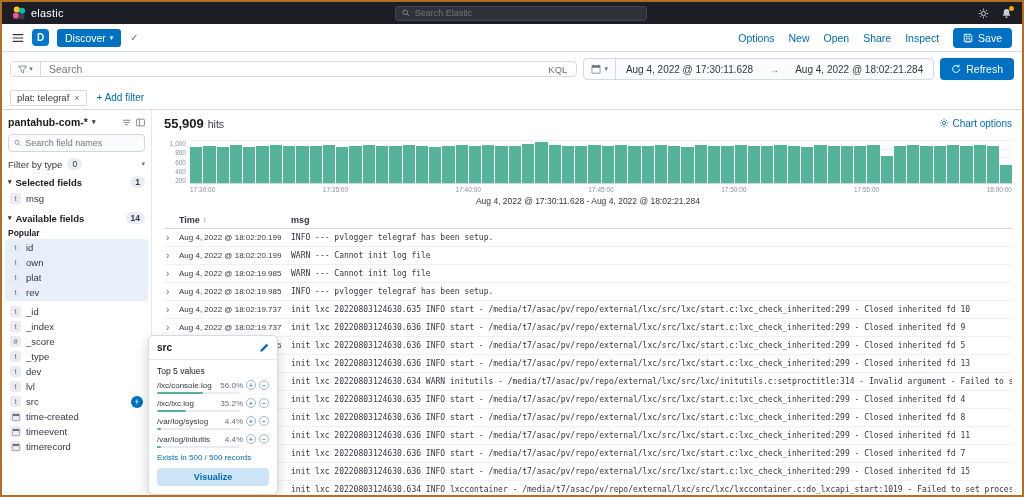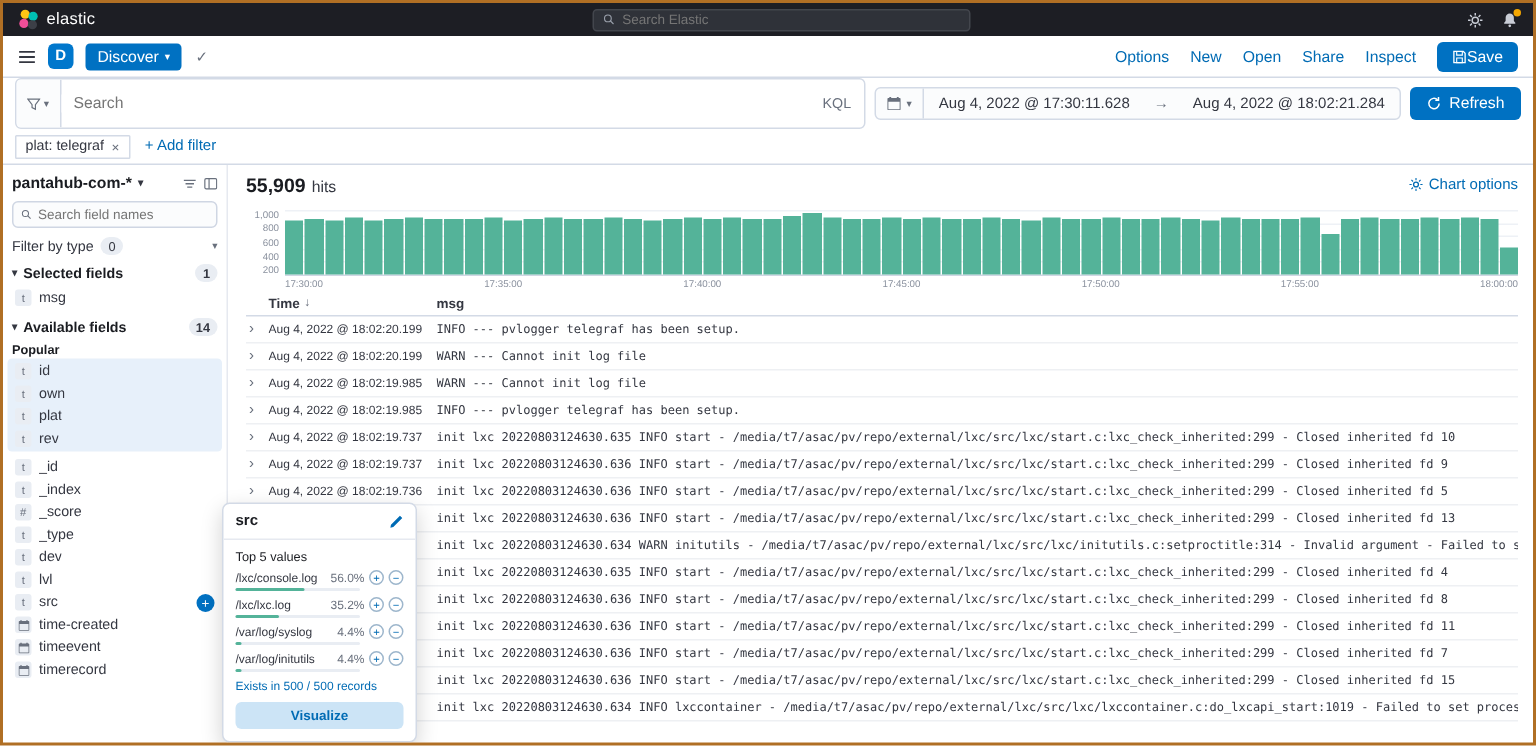--- a/index.html
+++ b/index.html
@@ -18,25 +18,25 @@
   .alert-dot{position:absolute;top:-2px;right:-2px;width:5px;height:5px;border-radius:50%;background:#f5a700}
 
   
   .navbar{height:28px;display:flex;align-items:center;padding:0 10px;border-bottom:1px solid #d3dae6;background:#fff}
   .space-badge{width:17px;height:17px;border-radius:4px;background:#0077cc;color:#fff;font-size:10px;font-weight:bold;display:flex;align-items:center;justify-content:center;margin:0 8px}
   .app-badge{background:#0071c2;color:#fff;font-size:10.5px;border-radius:3px;height:18px;display:flex;align-items:center;padding:0 8px;gap:4px;cursor:pointer}
   .app-badge .caret{font-size:7px}
   .check{color:#69707d;font-size:10px;margin-left:9px}
   .nav-right{margin-left:auto;display:flex;align-items:center;gap:14px}
   .nav-link{color:#006bb4;font-size:10.5px;cursor:pointer}
-  .save-btn{background:#0071c2;color:#fff;height:20px;border-radius:4px;display:flex;align-items:center;padding:0 10px;font-size:10.5px;cursor:pointer}
+  .save-btn{background:#0071c2;color:#fff;height:20px;border-radius:4px;display:flex;align-items:center;padding:0 10px;font-size:10.5px;gap:5px;cursor:pointer}
 
   
   .querybar{height:34px;display:flex;align-items:center;padding:0 8px;gap:6px;background:#fff}
-  .qinput{flex:1;height:34px;border:1px solid #d3dae6;border-radius:4px;display:flex;align-items:center;background:#fff;overflow:hidden}
+  .qinput{flex:1;height:16px;border:1px solid #d3dae6;border-radius:4px;display:flex;align-items:center;background:#fff;overflow:hidden}
   .qaddon{width:30px;height:100%;border-right:1px solid #d3dae6;display:flex;align-items:center;justify-content:center;gap:2px;color:#69707d;background:#fbfcfd}
   .qaddon .caret{font-size:7px;color:#69707d}
   .qinput input{flex:1;border:none;outline:none;font-size:10.5px;padding:0 8px;color:#343741}
   .kql{font-size:9.5px;color:#69707d;padding:0 9px}
   .datepicker{height:22px;border:1px solid #d3dae6;border-radius:4px;display:flex;align-items:center;background:#fbfcfd}
   .dp-cal{height:100%;display:flex;align-items:center;justify-content:center;gap:3px;padding:0 7px;border-right:1px solid #d3dae6;color:#69707d;cursor:pointer}
   .dp-cal .caret{font-size:7px}
   .dp-range{display:flex;align-items:center;gap:16px;padding:0 10px;font-size:10px;color:#343741}
   .dp-arrow{color:#69707d}
   .refresh-btn{background:#0071c2;color:#fff;height:22px;border-radius:4px;display:flex;align-items:center;padding:0 11px;font-size:10.5px;gap:5px;cursor:pointer}
@@ -499,20 +499,21 @@
       </div>
       <div id="xaxis" class="xaxis">
           <span>17:30:00</span>
           <span>17:35:00</span>
           <span>17:40:00</span>
           <span>17:45:00</span>
           <span>17:50:00</span>
           <span>17:55:00</span>
           <span>18:00:00</span>
         </div>
+      <div class="caption">Aug 4, 2022 @ 17:30:11.628 - Aug 4, 2022 @ 18:02:21.284</div>
       <div class="thead">
         <span class="col-caret"></span>
         <span class="col-time">
           <span>Time</span>
           <span class="sort">↓</span>
         </span>
         <span class="col-msg">msg</span>
       </div>
       <div id="table-body" style="overflow:hidden;flex:1">
           <div class="trow">

